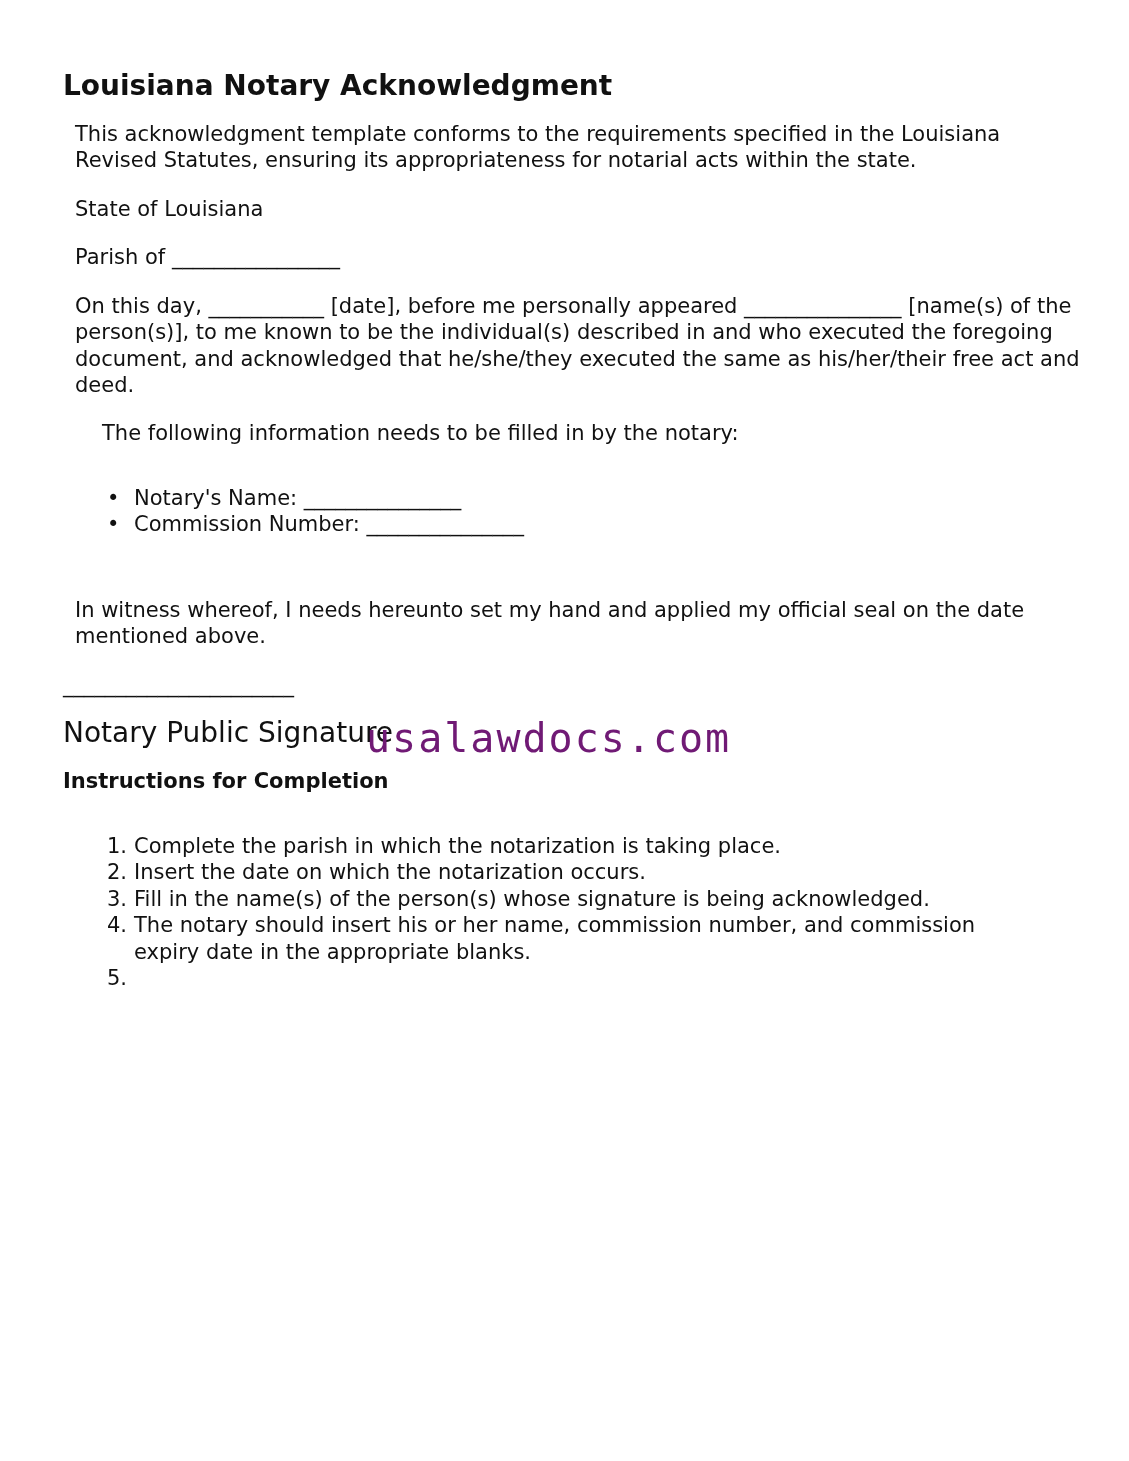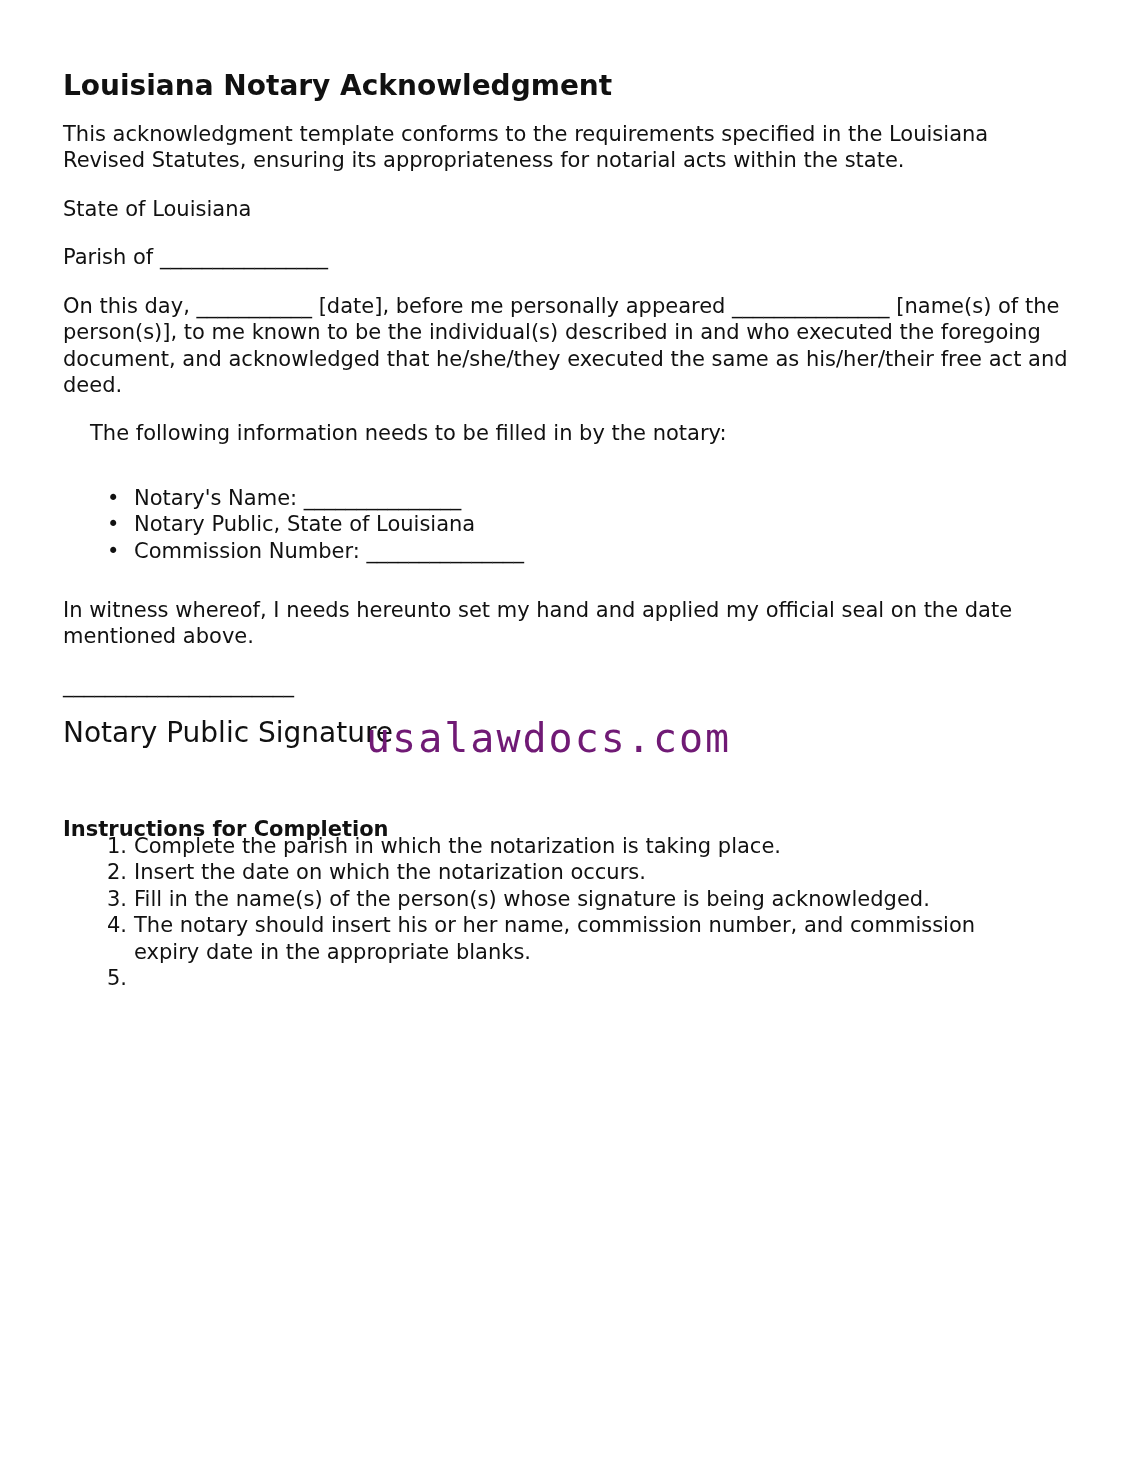--- a/index.html
+++ b/index.html
@@ -26,21 +26,21 @@
     .title {
       position: absolute;
       top: 73px;
       left: 0;
       font-weight: bold;
       font-size: 28px;
       white-space: nowrap;
     }
     .para {
       position: absolute;
-      left: 0;
+      left: 12px;
       width: 1010px;
     }
     .list {
       position: absolute;
       left: 0;
       margin: 16px;
       padding: 0;
       list-style: none;
     }
     .list li {
@@ -82,42 +82,40 @@
       letter-spacing: 2px;
       white-space: nowrap;
     }
     .heading2 {
       position: absolute;
       left: 0;
       top: 768px;
       font-weight: bold;
       font-size: 21px;
       white-space: nowrap;
-      margin-top: 48px;
     }
   </style>
 </head>
 <body>
 
 <div class="page">
   <div class="title">Louisiana Notary Acknowledgment</div>
 
   <div class="para" style="top:121px;">This acknowledgment template conforms to the requirements specified in the Louisiana Revised Statutes, ensuring its appropriateness for notarial acts within the state.</div>
 
   <div class="para" style="top:196px;">State of Louisiana</div>
 
   <div class="para" style="top:244px;">Parish of ________________</div>
 
   <div class="para" style="top:293px;">On this day, ___________ [date], before me personally appeared _______________ [name(s) of the person(s)], to me known to be the individual(s) described in and who executed the foregoing document, and acknowledged that he/she/they executed the same as his/her/their free act and deed.</div>
 
   <div class="para" style="top:420px;margin-left:27px;">The following information needs to be filled in by the notary:</div>
 
   <ul class="list bullet-list" style="top:469px;">
     <li>Notary's Name: _______________</li>
-    <li>Notary Public, State of Louisiana</li>
     <li>Commission Number: _______________</li>
   </ul>
 
   <div class="para" style="top:597px;">In witness whereof, I needs hereunto set my hand and applied my official seal on the date mentioned above.</div>
 
   <div class="sig-line">______________________</div>
 
   <div class="sig-label">Notary Public Signature</div>
 
   <div class="heading2">Instructions for Completion</div>

